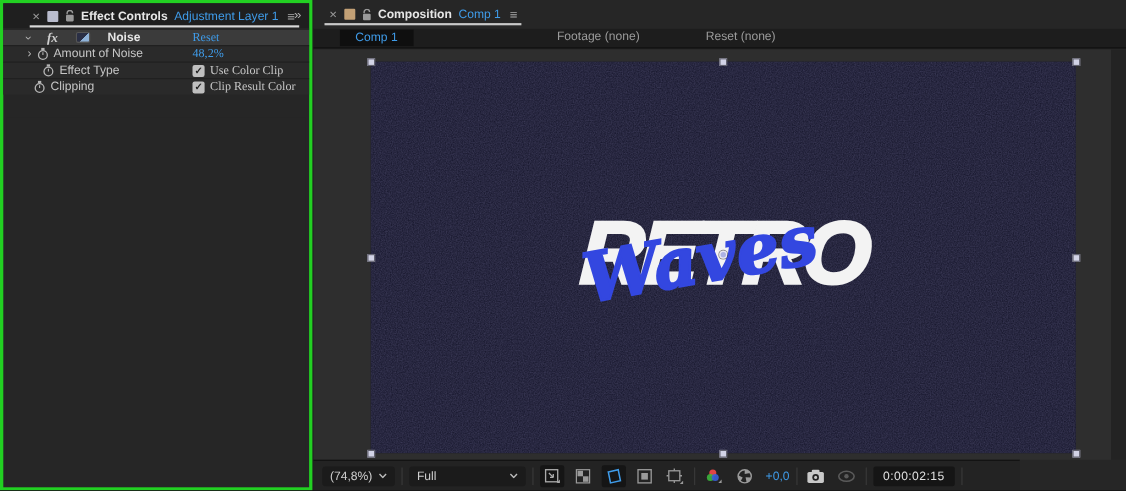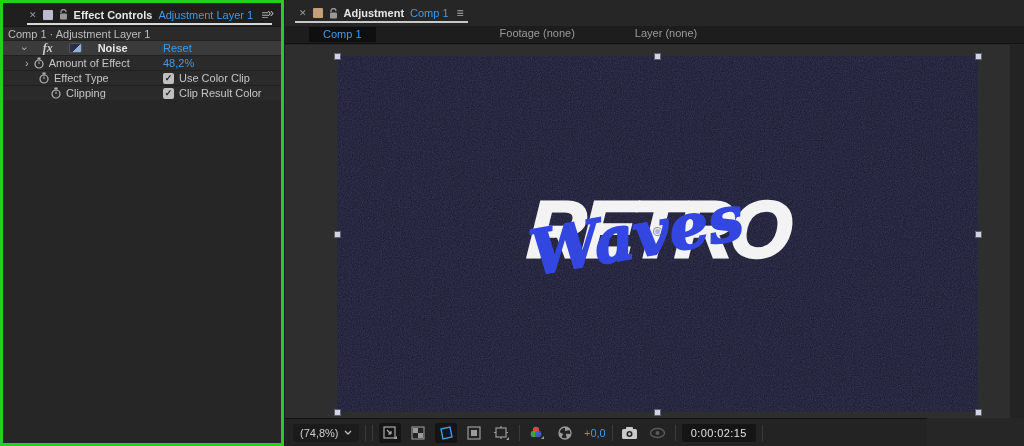--- a/index.html
+++ b/index.html
@@ -21,21 +21,21 @@
   .icon-menu { color:#aaa; font-size:12px; margin-left:2px; }
   .panel-expand { position:absolute; right:8px; top:3px; color:#b5b5b5; font-size:12px; letter-spacing:-1px; }
   .ec-breadcrumb { height:14px; line-height:14px; padding-left:5px; background:#2a2a2a; color:#bdbdbd; border-top:1px solid #191919; }
   .ec-row { height:15px; display:flex; align-items:center; border-top:1px solid #202020; background:#2a2a2a; position:relative; }
   .ec-row.noise { background:#3b3b3b; }
   .chev { color:#b5b5b5; font-size:11px; line-height:1; display:inline-block; }
   .chev.down { transform:rotate(90deg); }
   .fx-badge { font-style:italic; font-weight:bold; color:#cfcfcf; font-family:"Liberation Serif", serif; font-size:12px; }
   .effect-icon { width:13px; height:10px; border-radius:2px; background:linear-gradient(135deg,#2a2f45 55%,#8fb2d8 55%); border:1px solid #555; }
   .eff-name { color:#e6e6e6; font-weight:bold; }
-  .val-col { position:absolute; left:160px; display:flex; align-items:center; gap:5px; }
+  .val-col { position:absolute; left:172px; display:flex; align-items:center; gap:5px;font-family:Liberation Serif, serif; }
   .blue-link { color:#3f9be8; }
   .stopwatch { width:10px; height:12px; flex:0 0 auto; }
   .cbox { width:11px; height:11px; background:#bfbfbf; border-radius:2px; color:#1d1d1d; font-size:9px; font-weight:bold; line-height:11px; text-align:center; }
   .ec-empty { position:absolute; left:3px; right:3px; top:104px; bottom:3px; background:#262626; }
   .ind { display:inline-block; }
 
   
   .comp-panel { position:absolute; left:285px; top:0; width:739px; height:446px; background:#262626; }
   .cp-tabbar { position:relative; height:26px; background:#262626; display:flex; align-items:center; }
   .cp-tab-active { display:flex; align-items:center; gap:6px; padding:0 6px 0 14px; height:100%; position:relative; }
@@ -84,59 +84,58 @@
           <rect x="1" y="4.5" width="7" height="6" rx="1" fill="#999"></rect>
         </svg>
         <span class="tab-title">Effect Controls</span>
         <span class="tab-target">Adjustment Layer 1</span>
         <span class="icon-menu">≡</span>
         <span class="underline"></span>
       </div>
       <span class="panel-expand">»</span>
     </div>
 
-    <div class="ec-breadcrumb">Comp 1 · Adjustment Layer 1</div>
 
     <div class="ec-row noise" style="gap:16px; padding-left:20px;">
       <span class="chev down ind">›</span>
       <span class="fx-badge">fx</span>
       <span class="effect-icon"></span>
       <span class="eff-name">Noise</span>
       <span class="val-col">
           <span class="blue-link">Reset</span>
         </span>
     </div>
 
     <div class="ec-row" style="gap:5px; padding-left:22px;">
       <span class="chev ind">›</span>
       <svg class="stopwatch" viewBox="0 0 10 12">
         <rect x="3.5" y="0.5" width="3" height="2" fill="#b5b5b5"></rect>
         <circle cx="5" cy="7" r="4" fill="none" stroke="#b5b5b5" stroke-width="1.2"></circle>
         <line x1="5" y1="7" x2="5" y2="4.5" stroke="#b5b5b5" stroke-width="1"></line>
       </svg>
-      <span>Amount of Effect</span>
+      <span>Amount of Noise</span>
       <span class="val-col">
           <span class="blue-link">48,2%</span>
         </span>
     </div>
 
     <div class="ec-row" style="gap:5px; padding-left:36px;">
       <svg class="stopwatch" viewBox="0 0 10 12">
         <rect x="3.5" y="0.5" width="3" height="2" fill="#b5b5b5"></rect>
         <circle cx="5" cy="7" r="4" fill="none" stroke="#b5b5b5" stroke-width="1.2"></circle>
         <line x1="5" y1="7" x2="5" y2="4.5" stroke="#b5b5b5" stroke-width="1"></line>
       </svg>
       <span>Effect Type</span>
       <span class="val-col">
         <span class="cbox">✓</span>
         <span>Use Color Clip</span>
       </span>
     </div>
 
-    <div class="ec-row" style="gap:5px; padding-left:48px;">
+    <div class="ec-row" style="gap:5px; padding-left:28px;">
       <svg class="stopwatch" viewBox="0 0 10 12">
         <rect x="3.5" y="0.5" width="3" height="2" fill="#b5b5b5"></rect>
         <circle cx="5" cy="7" r="4" fill="none" stroke="#b5b5b5" stroke-width="1.2"></circle>
         <line x1="5" y1="7" x2="5" y2="4.5" stroke="#b5b5b5" stroke-width="1"></line>
       </svg>
       <span>Clipping</span>
       <span class="val-col">
         <span class="cbox">✓</span>
         <span>Clip Result Color</span>
       </span>
@@ -147,27 +146,27 @@
 
   <section class="comp-panel">
     <div class="cp-tabbar">
       <div class="cp-tab-active">
         <span class="icon-close">✕</span>
         <span class="swatch tan"></span>
         <svg width="9" height="11" viewBox="0 0 9 11">
           <path d="M2 4 V3 a2.5 2.5 0 0 1 5 0" fill="none" stroke="#999" stroke-width="1.3"></path>
           <rect x="1" y="4.5" width="7" height="6" rx="1" fill="#999"></rect>
         </svg>
-        <span class="tab-title">Adjustment</span>
+        <span class="tab-title">Composition</span>
         <span class="tab-target">Comp 1</span>
         <span class="icon-menu">≡</span>
         <span class="underline"></span>
       </div>
       <span class="cp-tab">Footage (none)</span>
-      <span class="cp-tab">Layer (none)</span>
+      <span class="cp-tab">Reset (none)</span>
     </div>
 
     <div class="cp-doctabs">
       <div class="doctab">Comp 1</div>
     </div>
 
     <div class="viewer">
       <div class="rgutter"></div>
       <div class="canvas">
         <svg class="noise" width="641" height="356">
@@ -192,20 +191,26 @@
     </div>
 
     <div class="toolbar">
       <div class="dd zoom">
         <span>(74,8%)</span>
         <svg class="caret" viewBox="0 0 8 5">
             <polyline points="1,1 4,4 7,1" fill="none" stroke="#bbb" stroke-width="1.3"></polyline>
           </svg>
       </div>
       <span class="tsep"></span>
+      <div class="dd res">
+        <span>Full</span>
+        <svg class="caret" viewBox="0 0 8 5">
+            <polyline points="1,1 4,4 7,1" fill="none" stroke="#bbb" stroke-width="1.3"></polyline>
+          </svg>
+      </div>
       <span class="tsep"></span>
 
       <span class="tbtn pressed">
         <svg width="16" height="16" viewBox="0 0 16 16">
           <rect x="2" y="2" width="11" height="11" fill="none" stroke="#ababab" stroke-width="1.2"></rect>
           <path d="M5 5 l4 4 M9 9 l0 -3 M9 9 l-3 0" stroke="#ababab" stroke-width="1.2" fill="none"></path>
           <path d="M12 14 l3 0 l0 -3 z" fill="#ababab"></path>
         </svg>
       </span>
       <span class="tbtn">

